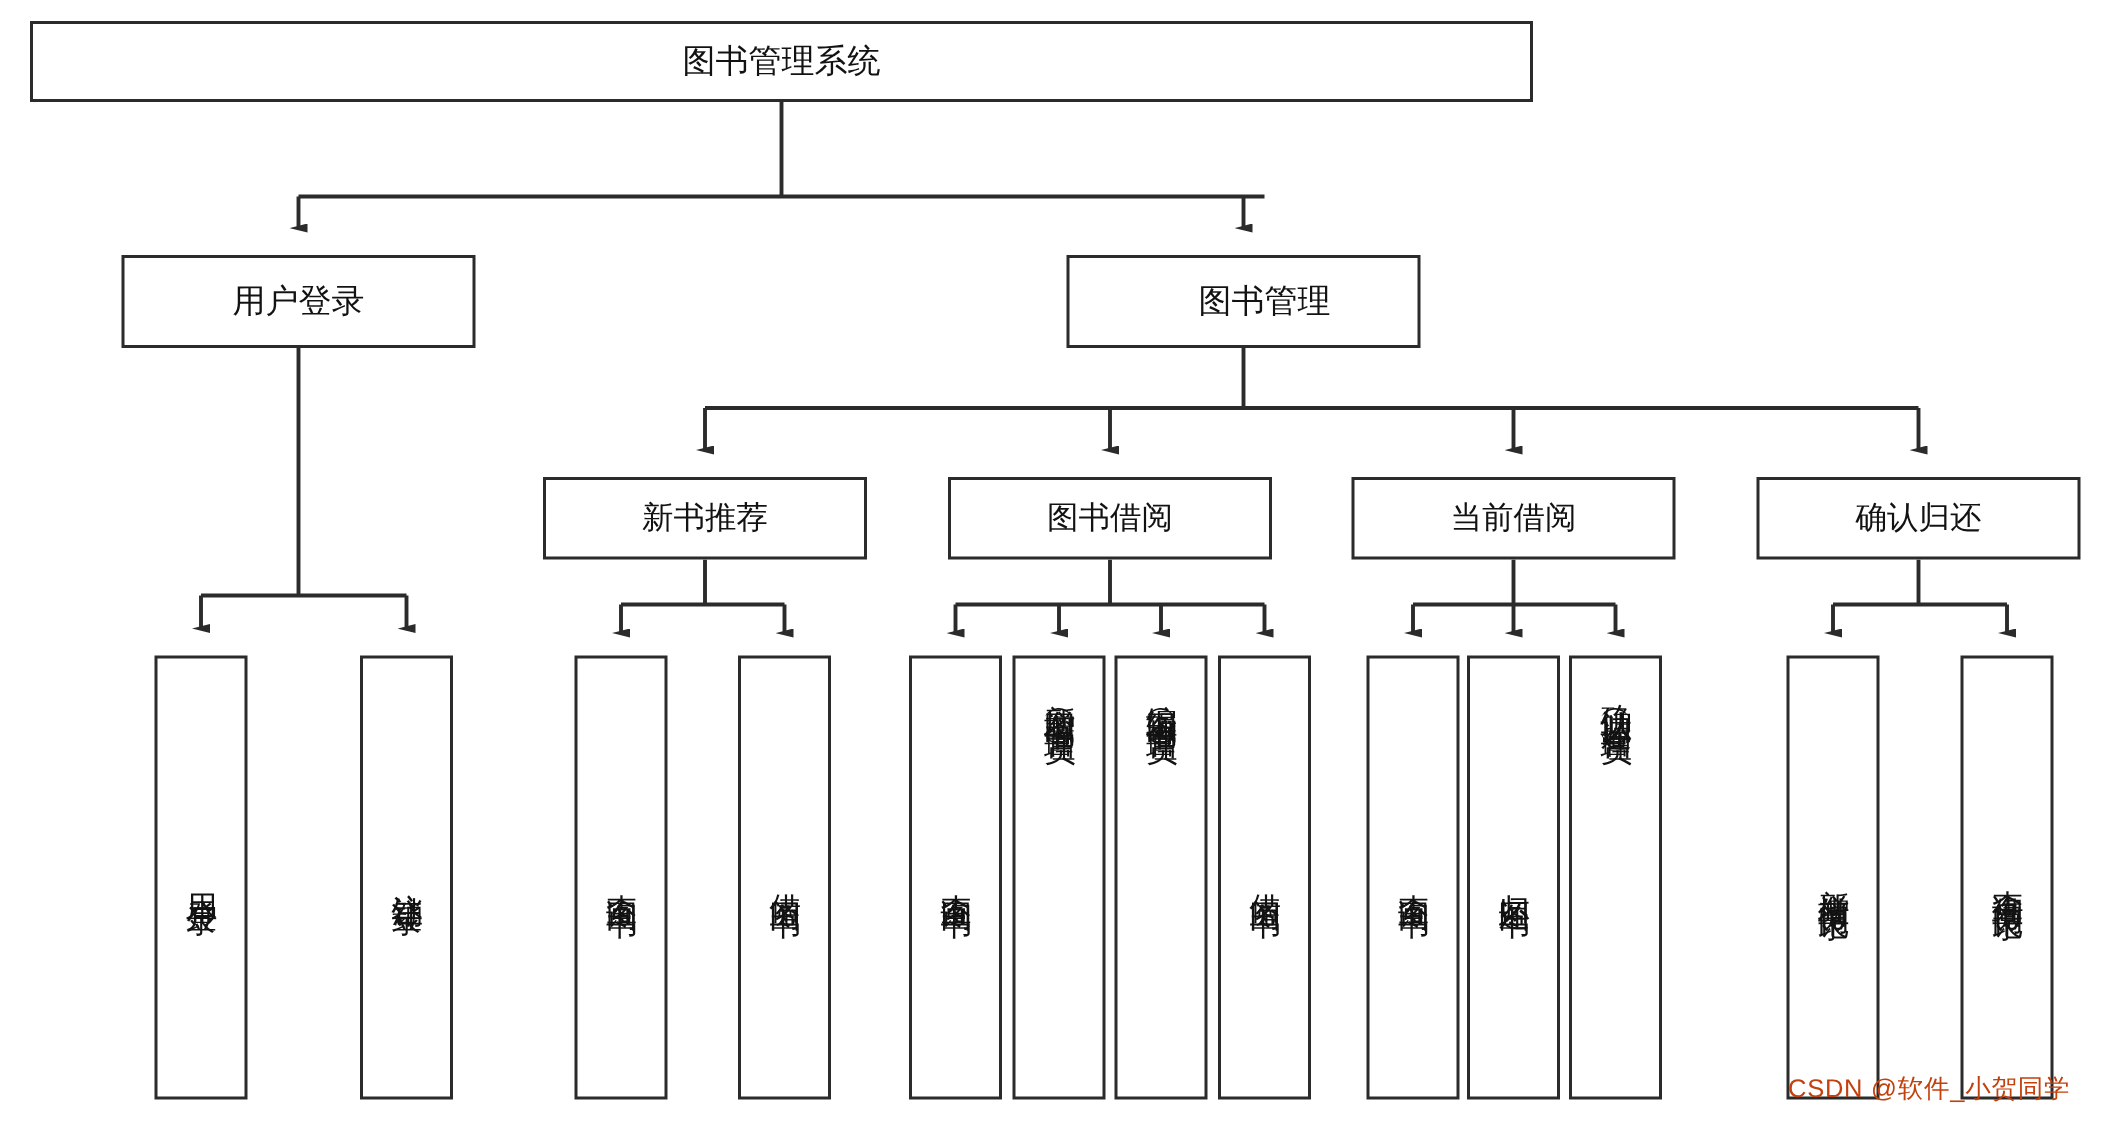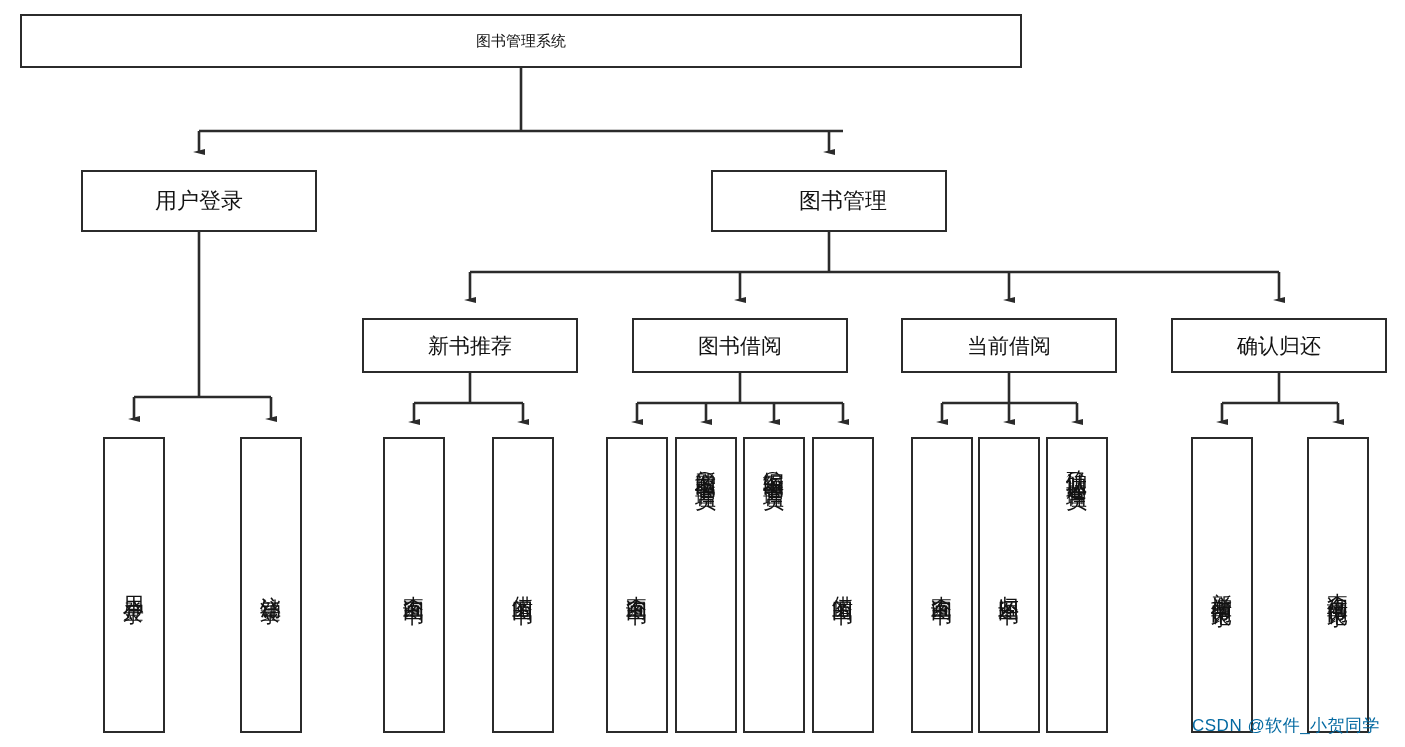--- a/index.html
+++ b/index.html
@@ -38,21 +38,21 @@
     z-index: 2;
   }
   .node-label {
     display: block;
     text-align: center;
     line-height: 1.12;
     color: #121212;
     white-space: pre;
   }
   .level-root .node-label {
-    font-size: 15px;
+    font-size: 22px;
   }
   .level-2 .node-label {
     font-size: 22px;
   }
   .level-3 .node-label {
     font-size: 21px;
   }
   .leaf {
     align-items: flex-start;
     justify-content: center;
@@ -68,21 +68,21 @@
   }
   .leaf.leaf-center {
     align-items: center;
     padding-top: 0;
   }
   #watermark {
     position: absolute;
     left: 1192px;
     top: 714px;
     font-size: 17px;
-    color: #0369a1;
+    color: #c2410c;
     letter-spacing: 0.5px;
     z-index: 5;
     white-space: nowrap;
   }
 </style>
 </head>
 <body>
 
 <div id="diagram-root">
 

